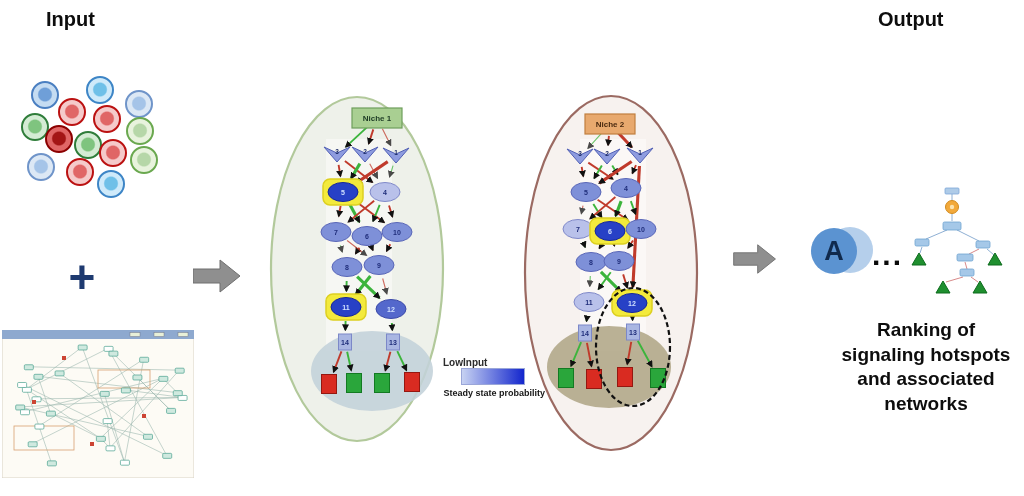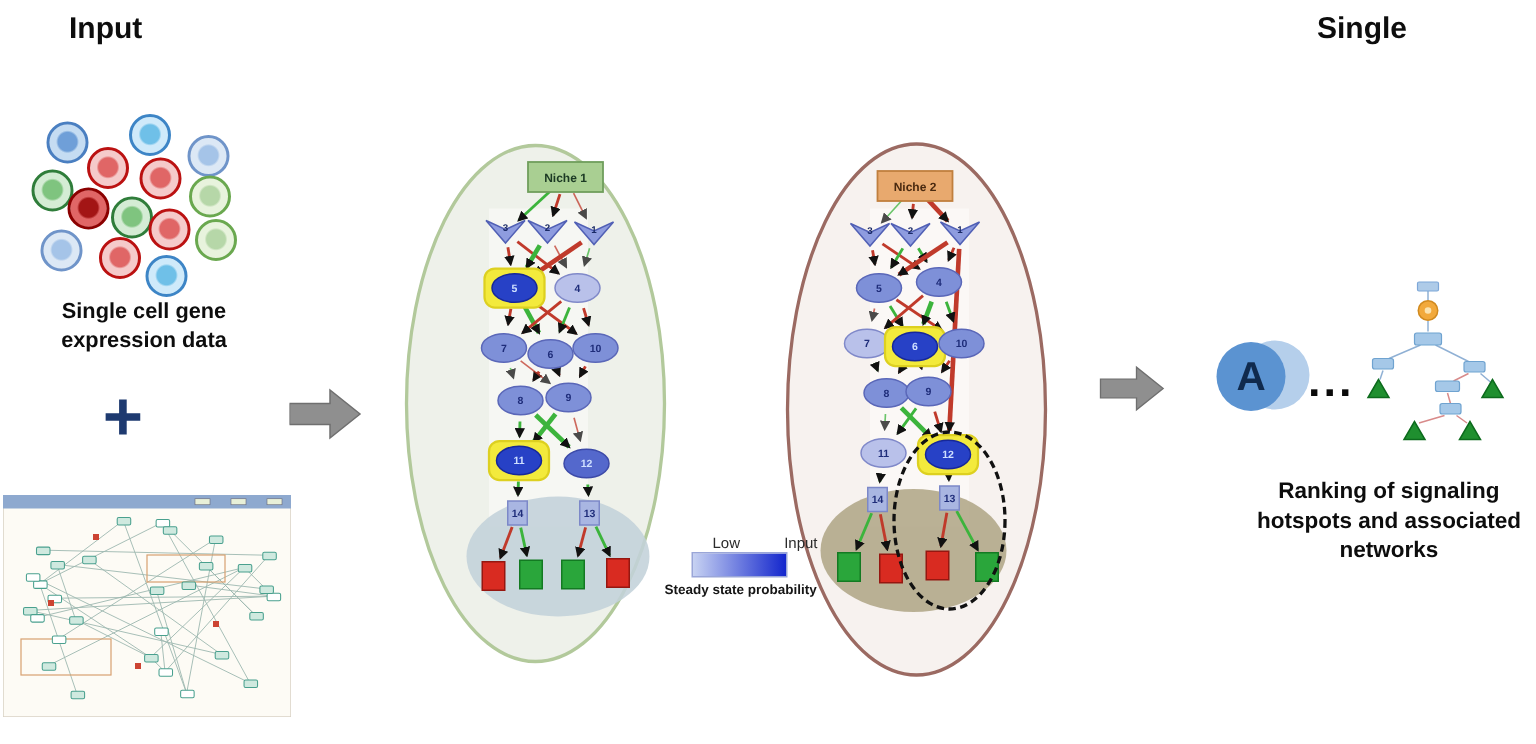--- a/index.html
+++ b/index.html
@@ -7,49 +7,48 @@
          font-family:"Liberation Sans", sans-serif;color:#111;}
   .abs{position:absolute;}
   .heading{font-size:20px;font-weight:bold;color:#0d0d0d;}
   .caption{font-weight:bold;color:#0d0d0d;text-align:center;line-height:1.3;}
   .cell{position:absolute;border-radius:50%;box-sizing:border-box;}
   .plus{font-size:46px;font-weight:bold;line-height:1;}
   .dots{font-size:30px;font-weight:900;letter-spacing:2px;color:#0a0a0a;}
   .circleA{position:absolute;border-radius:50%;}
   .circleA span{display:block;text-align:center;font-weight:bold;}
   svg text{font-family:"Liberation Sans", sans-serif;}
-  .legend-row{display:flex;justify-content:space-between;font-size:10px;font-weight:normal;color:#2b2b2b;margin-left:32px;}
+  .legend-row{display:flex;justify-content:flex-start;font-size:10px;font-weight:bold;color:#2b2b2b;}
   .legend-bar{height:15px;border:0.5px solid #9aa6d8;}
-  .legend-cap{font-size:9px;font-weight:bold;color:#161616;text-align:left;margin-top:3px;}
+  .legend-cap{font-size:9px;font-weight:bold;color:#161616;text-align:right;margin-top:3px;}
 </style>
 </head>
 <body>
 
 <div class="stage">
 
   <div class="abs heading" style="left:46px;top:8px;">Input</div>
-  <div class="abs heading" style="left:878px;top:8px;">Single</div>
+  <div class="abs heading" style="left:878px;top:8px;">Output</div>
 
   <div class="abs" id="cell-cluster" style="left:0;top:0;width:0;height:0;">
       <div class="cell" style="left: 31px; top: 81px; width: 28px; height: 28px; border: 2.5px solid rgb(74, 127, 193); background: radial-gradient(circle at 50% 48%, rgb(111, 159, 216) 0px, rgb(111, 159, 216) 36%, rgb(197, 220, 242) 44%, rgb(197, 220, 242) 100%);"></div>
       <div class="cell" style="left: 86px; top: 76px; width: 28px; height: 28px; border: 2.5px solid rgb(61, 133, 198); background: radial-gradient(circle at 50% 48%, rgb(111, 192, 232) 0px, rgb(111, 192, 232) 36%, rgb(207, 234, 250) 44%, rgb(207, 234, 250) 100%);"></div>
       <div class="cell" style="left: 125px; top: 90px; width: 28px; height: 28px; border: 2.5px solid rgb(111, 148, 201); background: radial-gradient(circle at 50% 48%, rgb(165, 196, 232) 0px, rgb(165, 196, 232) 36%, rgb(220, 232, 245) 44%, rgb(220, 232, 245) 100%);"></div>
       <div class="cell" style="left: 58px; top: 98px; width: 28px; height: 28px; border: 2.5px solid rgb(187, 17, 17); background: radial-gradient(circle at 50% 48%, rgb(224, 102, 102) 0px, rgb(224, 102, 102) 36%, rgb(245, 202, 202) 44%, rgb(245, 202, 202) 100%);"></div>
       <div class="cell" style="left: 93px; top: 105px; width: 28px; height: 28px; border: 2.5px solid rgb(187, 17, 17); background: radial-gradient(circle at 50% 48%, rgb(224, 102, 102) 0px, rgb(224, 102, 102) 36%, rgb(245, 202, 202) 44%, rgb(245, 202, 202) 100%);"></div>
       <div class="cell" style="left: 21px; top: 113px; width: 28px; height: 28px; border: 2.5px solid rgb(47, 125, 58); background: radial-gradient(circle at 50% 48%, rgb(127, 196, 127) 0px, rgb(127, 196, 127) 36%, rgb(212, 236, 212) 44%, rgb(212, 236, 212) 100%);"></div>
       <div class="cell" style="left: 126px; top: 117px; width: 28px; height: 28px; border: 2.5px solid rgb(106, 168, 79); background: radial-gradient(circle at 50% 48%, rgb(182, 215, 168) 0px, rgb(182, 215, 168) 36%, rgb(232, 243, 221) 44%, rgb(232, 243, 221) 100%);"></div>
       <div class="cell" style="left: 45px; top: 125px; width: 28px; height: 28px; border: 2.5px solid rgb(139, 0, 0); background: radial-gradient(circle at 50% 48%, rgb(163, 21, 21) 0px, rgb(163, 21, 21) 36%, rgb(224, 102, 102) 44%, rgb(224, 102, 102) 100%);"></div>
       <div class="cell" style="left: 74px; top: 131px; width: 28px; height: 28px; border: 2.5px solid rgb(47, 125, 58); background: radial-gradient(circle at 50% 48%, rgb(127, 196, 127) 0px, rgb(127, 196, 127) 36%, rgb(212, 236, 212) 44%, rgb(212, 236, 212) 100%);"></div>
       <div class="cell" style="left: 99px; top: 139px; width: 28px; height: 28px; border: 2.5px solid rgb(187, 17, 17); background: radial-gradient(circle at 50% 48%, rgb(224, 102, 102) 0px, rgb(224, 102, 102) 36%, rgb(245, 202, 202) 44%, rgb(245, 202, 202) 100%);"></div>
       <div class="cell" style="left: 130px; top: 146px; width: 28px; height: 28px; border: 2.5px solid rgb(106, 168, 79); background: radial-gradient(circle at 50% 48%, rgb(182, 215, 168) 0px, rgb(182, 215, 168) 36%, rgb(232, 243, 221) 44%, rgb(232, 243, 221) 100%);"></div>
       <div class="cell" style="left: 27px; top: 153px; width: 28px; height: 28px; border: 2.5px solid rgb(111, 148, 201); background: radial-gradient(circle at 50% 48%, rgb(165, 196, 232) 0px, rgb(165, 196, 232) 36%, rgb(220, 232, 245) 44%, rgb(220, 232, 245) 100%);"></div>
       <div class="cell" style="left: 66px; top: 158px; width: 28px; height: 28px; border: 2.5px solid rgb(187, 17, 17); background: radial-gradient(circle at 50% 48%, rgb(224, 102, 102) 0px, rgb(224, 102, 102) 36%, rgb(245, 202, 202) 44%, rgb(245, 202, 202) 100%);"></div>
       <div class="cell" style="left: 97px; top: 170px; width: 28px; height: 28px; border: 2.5px solid rgb(61, 133, 198); background: radial-gradient(circle at 50% 48%, rgb(111, 192, 232) 0px, rgb(111, 192, 232) 36%, rgb(207, 234, 250) 44%, rgb(207, 234, 250) 100%);"></div>
     </div>
-  <div class="abs caption" style="left:15px;top:199px;width:162px;font-size:14.5px;">Single cell gene expression data</div>
 
   <div class="abs plus" id="plus-sign" style="left: 62px; top: 254px; width: 40px; text-align: center; color: rgb(30, 58, 112);">+</div>
 
   <svg class="abs" id="interactome-map" style="left:2px;top:330px;" width="192" height="148" viewBox="0 0 192 148">
       <rect x="0" y="0" width="192" height="148" fill="#fdfbf5" stroke="#d8d2c4" stroke-width="1"></rect>
       <rect x="0" y="0" width="192" height="9" fill="#8ea9cf"></rect>
       <rect x="128" y="2.5" width="10" height="4" fill="#e8f0d8" stroke="#667" stroke-width="0.4"></rect>
       <rect x="152" y="2.5" width="10" height="4" fill="#e8f0d8" stroke="#667" stroke-width="0.4"></rect>
       <rect x="176" y="2.5" width="10" height="4" fill="#e8f0d8" stroke="#667" stroke-width="0.4"></rect>
       <g stroke="#9db8b0" stroke-width="0.6">
@@ -401,14 +400,14 @@
     <rect x="10" y="54" width="14" height="7" rx="1.5" fill="#a5c8e8" stroke="#6fa3d0" stroke-width="0.8"></rect>
     <rect x="71" y="56" width="14" height="7" rx="1.5" fill="#a5c8e8" stroke="#6fa3d0" stroke-width="0.8"></rect>
     <rect x="52" y="69" width="16" height="7" rx="1.5" fill="#a5c8e8" stroke="#6fa3d0" stroke-width="0.8"></rect>
     <rect x="55" y="84" width="14" height="7" rx="1.5" fill="#a5c8e8" stroke="#6fa3d0" stroke-width="0.8"></rect>
     <polygon points="14,68 7,80 21,80" fill="#1f8f2f" stroke="#0d6b1d" stroke-width="1"></polygon>
     <polygon points="90,68 83,80 97,80" fill="#1f8f2f" stroke="#0d6b1d" stroke-width="1"></polygon>
     <polygon points="38,96 31,108 45,108" fill="#1f8f2f" stroke="#0d6b1d" stroke-width="1"></polygon>
     <polygon points="75,96 68,108 82,108" fill="#1f8f2f" stroke="#0d6b1d" stroke-width="1"></polygon>
   </svg>
 
-  <div class="abs caption" style="left:833px;top:318px;width:186px;font-size:15px;">Ranking of signaling hotspots and associated networks</div>
+  <div class="abs caption" style="left:833px;top:318px;width:186px;font-size:19px;">Ranking of signaling hotspots and associated networks</div>
 </div>
 
 </body></html>

